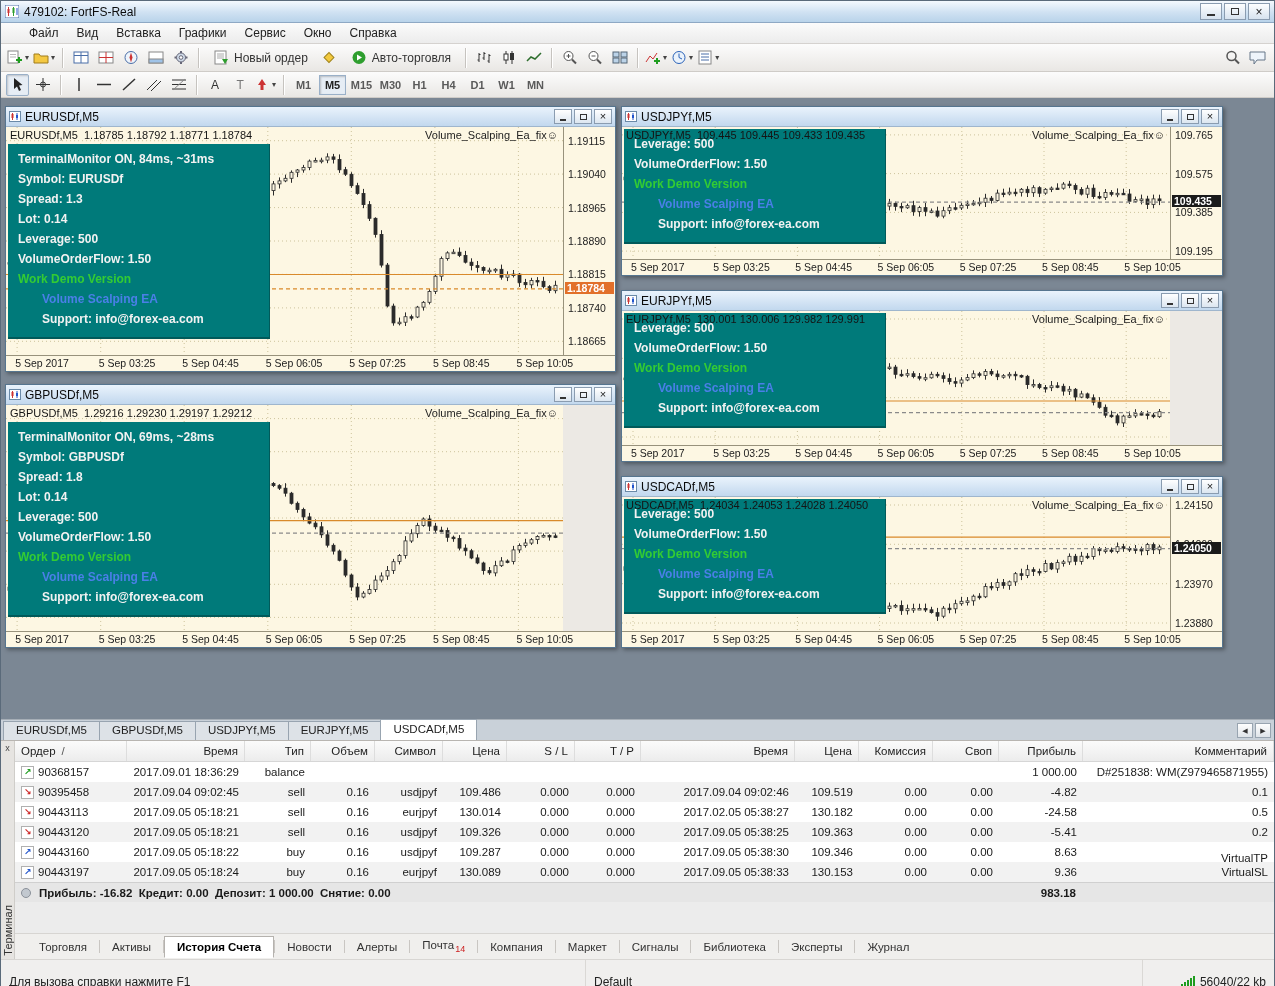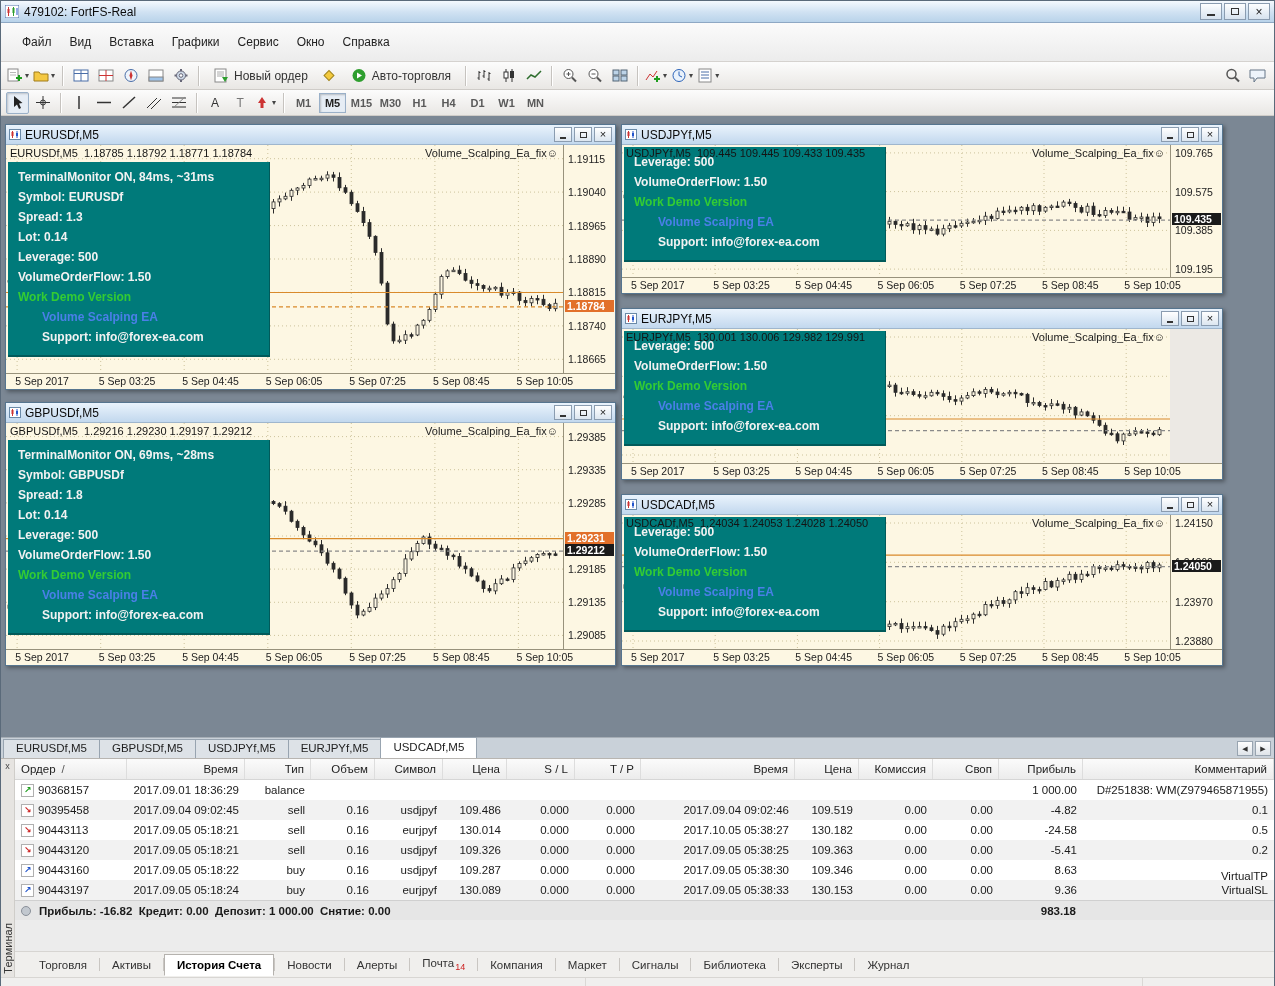--- a/index.html
+++ b/index.html
@@ -7,21 +7,21 @@
 .app{width:1275px;height:986px;display:flex;flex-direction:column;border:1px solid #5a6a7a}
 
 .titlebar{height:22px;background:linear-gradient(#f4f9fe,#cfe1f2 55%,#b9d3ea);display:flex;align-items:center;padding:0 4px;border-bottom:1px solid #8ea8c4;flex:none}
 .tb-appicon{margin-right:5px;display:flex}
 .tb-title{font-size:12px;color:#0c0c0c}
 .win-btns{margin-left:auto;display:flex;gap:2px}
 .wbtn{width:22px;height:17px;border:1px solid #8a9cb0;background:linear-gradient(#fdfeff,#d7e3ef);display:flex;align-items:center;justify-content:center;font-size:12px;color:#222}
 .g-min{display:inline-block;width:8px;height:2px;background:#333;margin-top:7px}
 .g-res{display:inline-block;width:8px;height:7px;border:1px solid #333}
 
-.menubar{height:39px;background:linear-gradient(#fbfbfb,#ececec);display:flex;align-items:center;padding-left:12px;border-bottom:1px solid #d5d2cf;flex:none}
+.menubar{height:21px;background:linear-gradient(#fbfbfb,#ececec);display:flex;align-items:center;padding-left:19px;border-bottom:1px solid #d5d2cf;flex:none}
 .menu-item{padding:3px 9px;color:#222}
 
 .toolbar{display:flex;align-items:center;background:linear-gradient(#fcfcfc,#e9e7e4);border-bottom:1px solid #cfccc8;padding:0 4px;flex:none}
 .tb1{height:28px}
 .tb2{height:26px}
 .tbtn{height:22px;min-width:23px;display:flex;align-items:center;justify-content:center;margin:0 1px;color:#333;border:1px solid transparent;border-radius:2px}
 .tbtn.labeled{padding:0 7px;gap:5px;font-size:12px}
 .tbtn.pressed{border:1px solid #9ab0c8;background:#e6edf5;box-shadow:inset 1px 1px 2px rgba(0,0,0,.18)}
 .caret{font-size:8px;color:#444;margin-left:2px}
 .tsep{width:1px;height:20px;background:#c6c3bf;box-shadow:1px 0 0 #fff;margin:0 5px;flex:none}
@@ -867,31 +867,20 @@
               <div class="oline" style="color: rgb(242, 242, 242);">Symbol: GBPUSDf</div>
               <div class="oline" style="color: rgb(242, 242, 242);">Spread: 1.8</div>
               <div class="oline" style="color: rgb(242, 242, 242);">Lot: 0.14</div>
               <div class="oline" style="color: rgb(242, 242, 242);">Leverage: 500</div>
               <div class="oline" style="color: rgb(242, 242, 242);">VolumeOrderFlow: 1.50</div>
               <div class="oline" style="color: rgb(51, 204, 51);">Work Demo Version</div>
               <div class="oline ind" style="color: rgb(74, 127, 232);">Volume Scalping EA</div>
               <div class="oline ind" style="color: rgb(242, 242, 242);">Support: info@forex-ea.com</div>
             </div>
           </div>
-          <div class="pscale" style="width: 52px; height: 226px;">
-            <div class="plabel" style="top: 7.56px;">1.29385</div>
-            <div class="plabel" style="top: 40.7067px;">1.29335</div>
-            <div class="plabel" style="top: 73.8533px;">1.29285</div>
-            <div class="plabel" style="top: 107px;">1.29235</div>
-            <div class="plabel" style="top: 140.147px;">1.29185</div>
-            <div class="plabel" style="top: 173.293px;">1.29135</div>
-            <div class="plabel" style="top: 206.44px;">1.29085</div>
-            <div class="ptag" style="top: 108.712px; background: rgb(226, 112, 42);">1.29231</div>
-            <div class="ptag" style="top: 121.142px; background: rgb(26, 26, 26);">1.29212</div>
-          </div>
         </div>
         <div class="timeaxis">
           <div class="tlabel" style="left: 9.14px;">5 Sep 2017</div>
           <div class="tlabel" style="left: 92.69px;">5 Sep 03:25</div>
           <div class="tlabel" style="left: 176.24px;">5 Sep 04:45</div>
           <div class="tlabel" style="left: 259.79px;">5 Sep 06:05</div>
           <div class="tlabel" style="left: 343.34px;">5 Sep 07:25</div>
           <div class="tlabel" style="left: 426.89px;">5 Sep 08:45</div>
           <div class="tlabel" style="left: 510.44px;">5 Sep 10:05</div>
         </div>
@@ -1740,21 +1729,21 @@
               <span class="row-ico sell">↘</span>
               <span>90443113</span>
             </div>
             <div class="t-c" style="width: 118px;"><span>2017.09.05 05:18:21</span></div>
             <div class="t-c" style="width: 66px;"><span>sell</span></div>
             <div class="t-c" style="width: 64px;"><span>0.16</span></div>
             <div class="t-c" style="width: 68px;"><span>eurjpyf</span></div>
             <div class="t-c" style="width: 64px;"><span>130.014</span></div>
             <div class="t-c" style="width: 68px;"><span>0.000</span></div>
             <div class="t-c" style="width: 66px;"><span>0.000</span></div>
-            <div class="t-c" style="width: 154px;"><span>2017.10.05 05:38:27</span></div>
+            <div class="t-c" style="width: 154px;"><span>2017.02.05 05:38:27</span></div>
             <div class="t-c" style="width: 64px;"><span>130.182</span></div>
             <div class="t-c" style="width: 74px;"><span>0.00</span></div>
             <div class="t-c" style="width: 66px;"><span>0.00</span></div>
             <div class="t-c" style="width: 84px;"><span>-24.58</span></div>
             <div class="t-c" style="flex: 1 1 0%;"><span>0.5</span></div>
           </div>
           <div class="t-row alt">
             <div class="t-c left" style="width: 112px;">
               <span class="row-ico sell">↘</span>
               <span>90443120</span>

